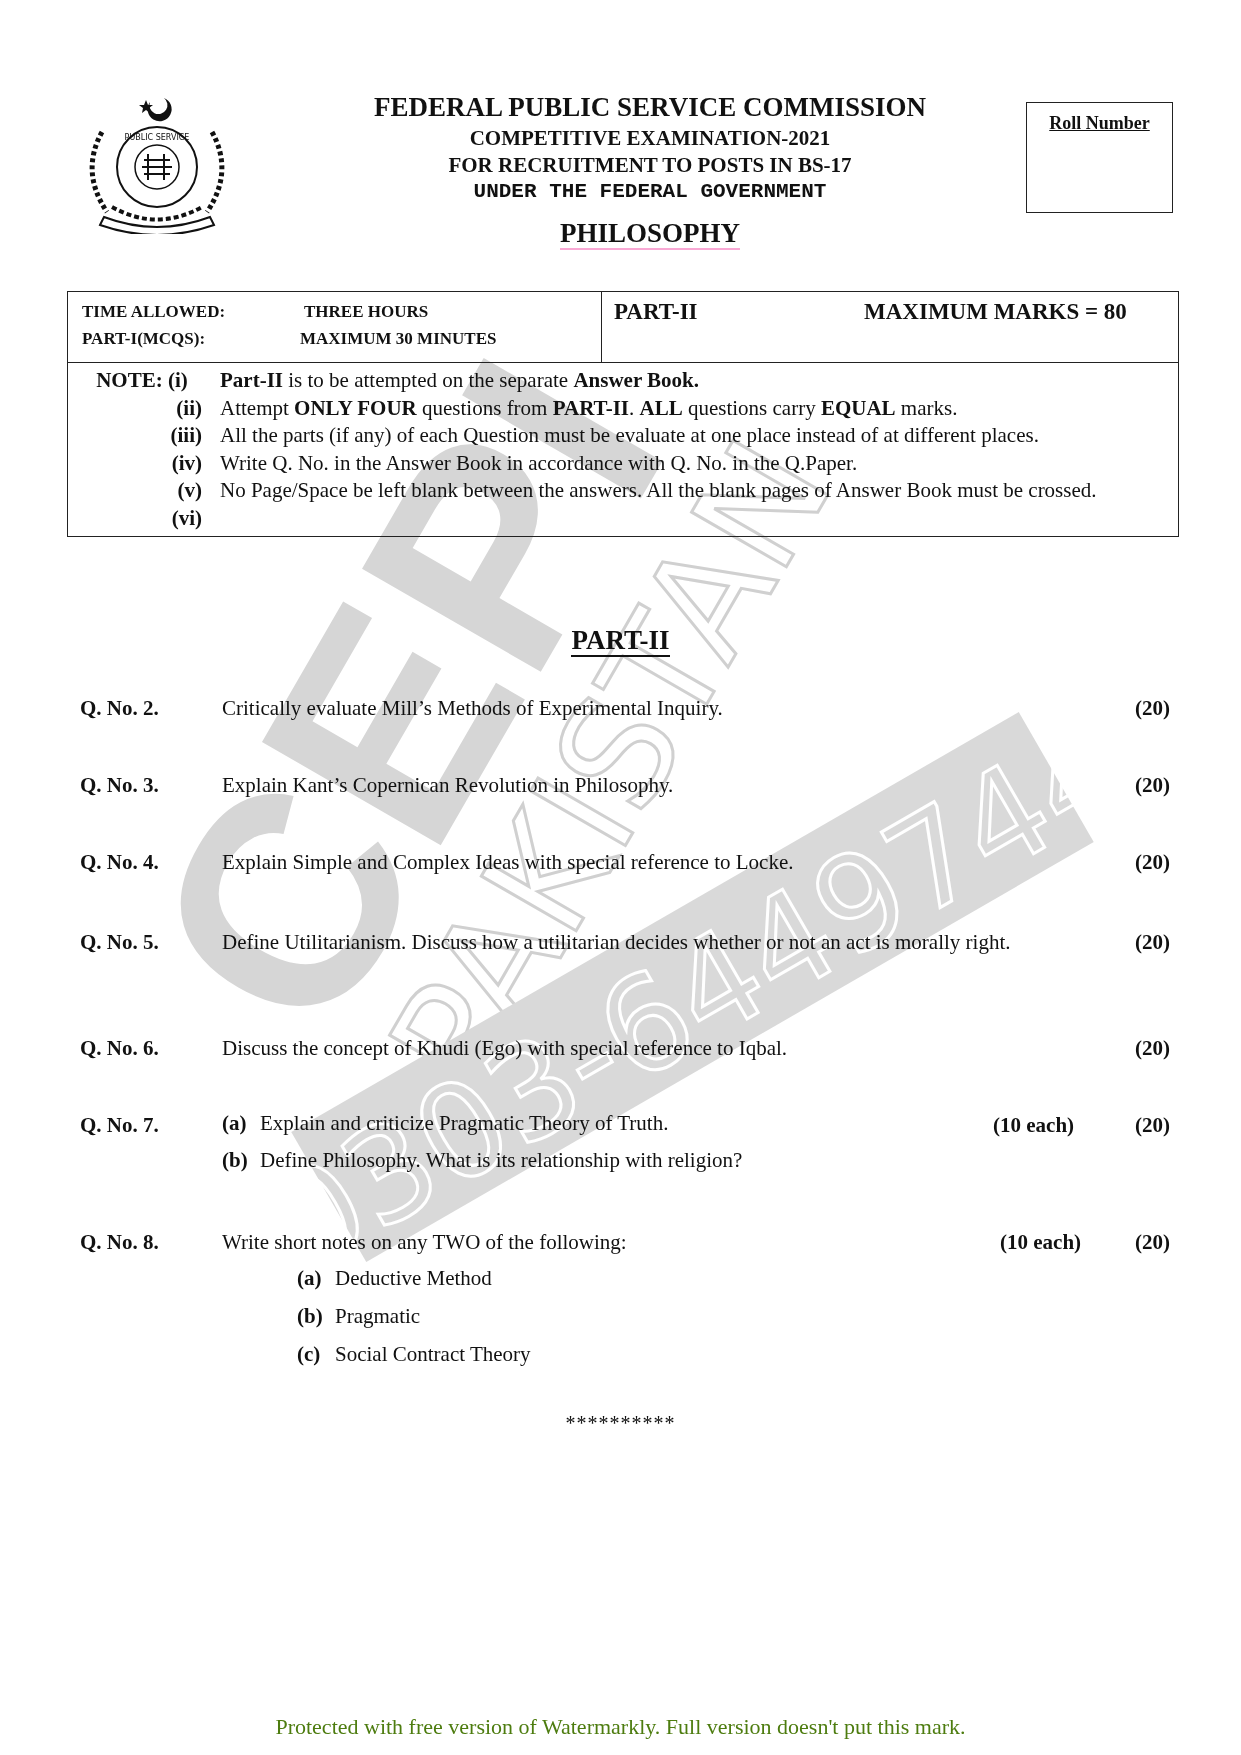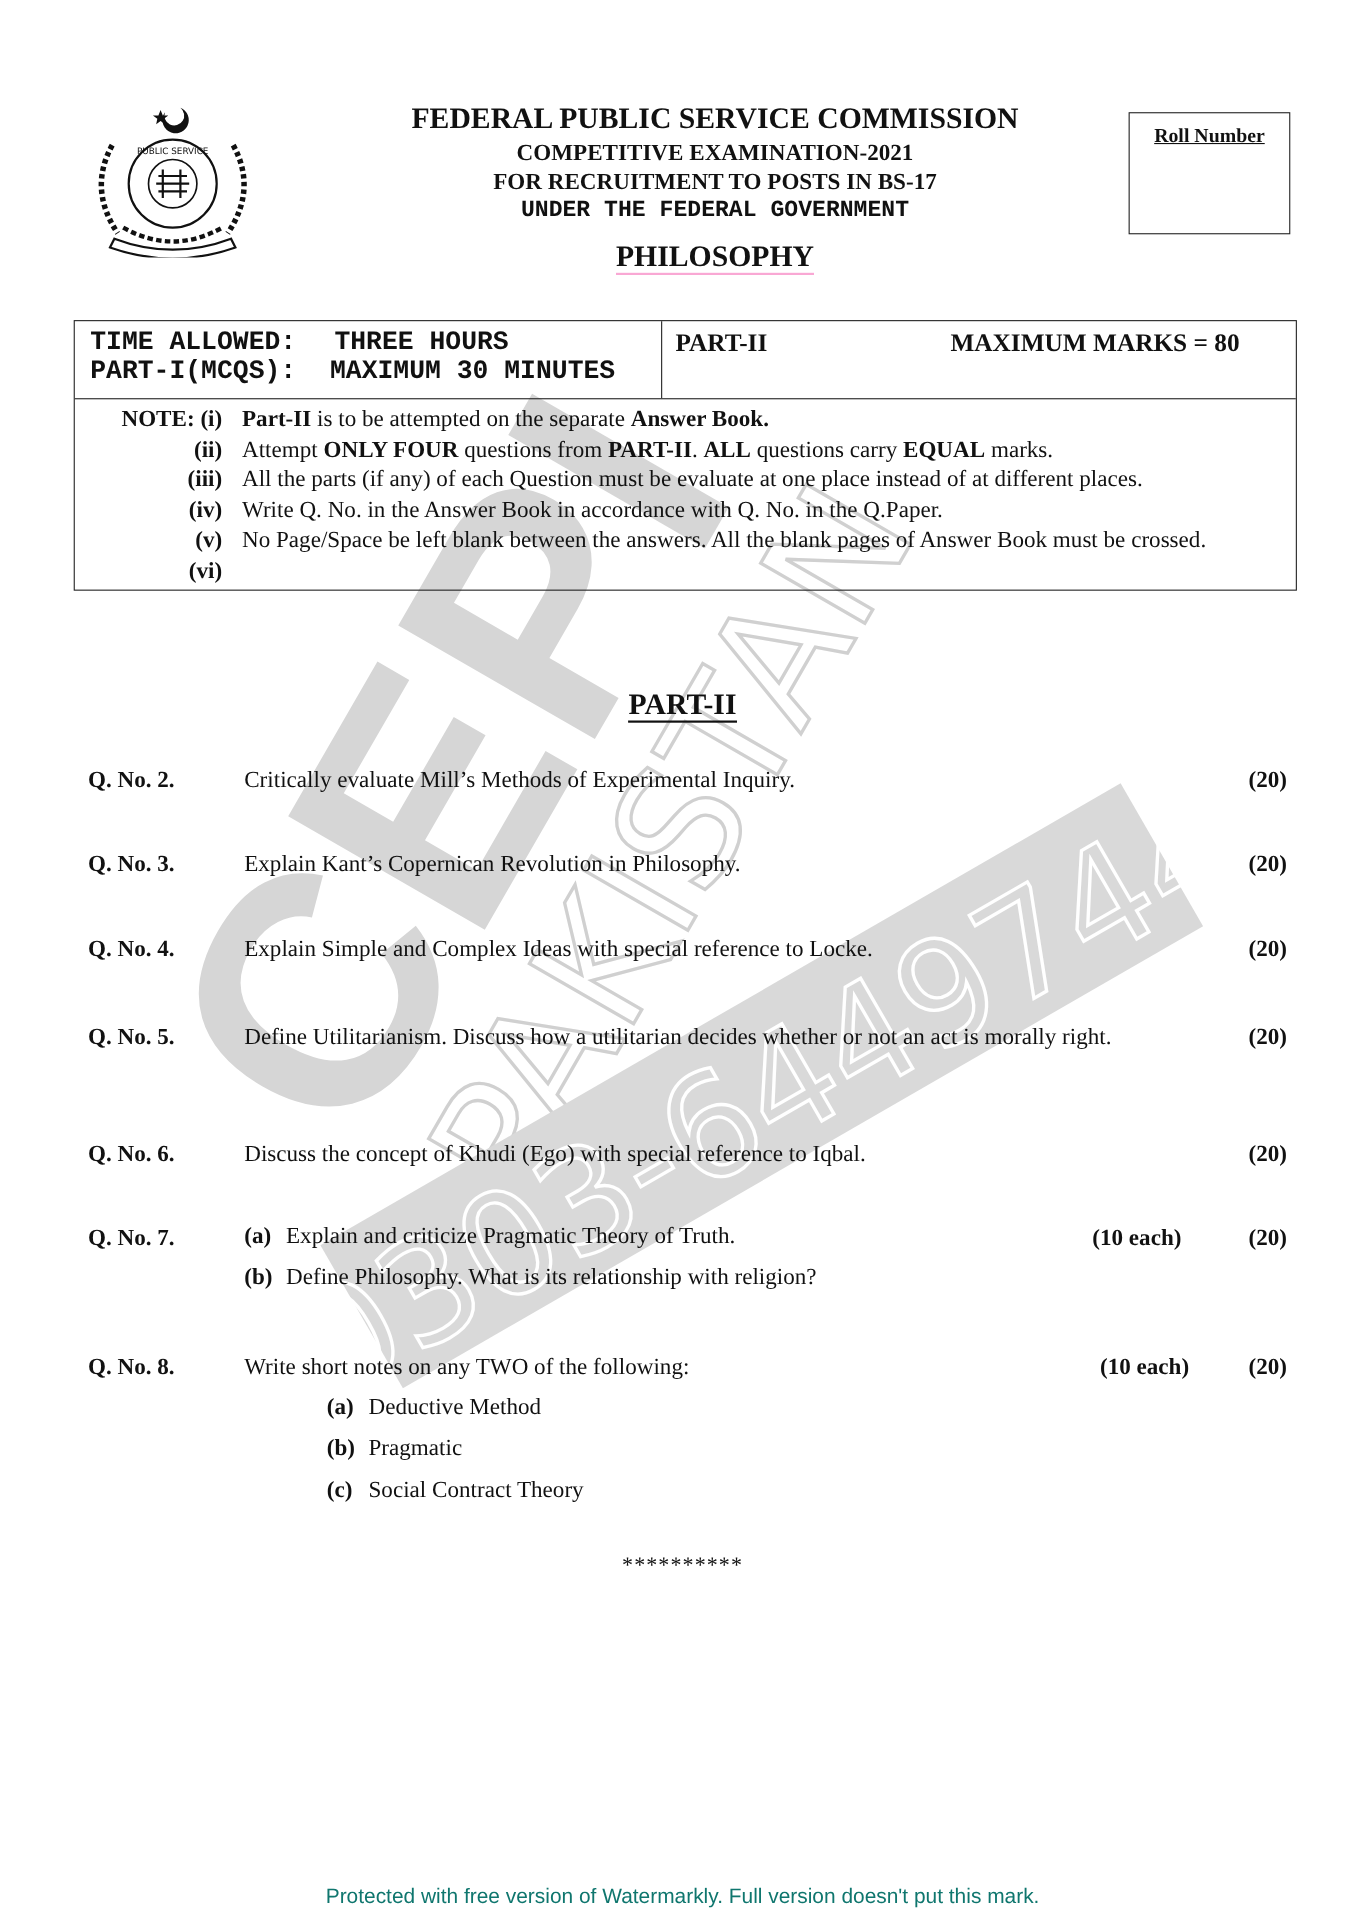--- a/index.html
+++ b/index.html
@@ -9,39 +9,39 @@
   .wm { position:absolute; pointer-events:none; z-index:0; }
   .content { position:relative; z-index:1; }
   .hdr-line { position:absolute; left:300px; width:700px; text-align:center; font-weight:bold; white-space:nowrap; }
   .emblem { position:absolute; left:72px; top:92px; width:170px; height:142px; }
   .rollbox { position:absolute; left:1026px; top:102px; width:147px; height:111px; border:1.5px solid #222; box-sizing:border-box; }
   .rollbox span { display:block; text-align:center; margin-top:10px; font-size:18px; font-weight:bold; text-decoration:underline;font-family:Liberation Serif, serif; }
   .subject { position:absolute; left:300px; width:700px; top:218px; text-align:center; font-weight:bold; font-size:27px; }
   .subject span { border-bottom:2px solid #f9a8d4; padding-bottom:0px; }
   .info-table { position:absolute; left:67px; top:291px; width:1112px; border:1.8px solid #222; box-sizing:border-box; }
   .info-row { display:flex; border-bottom:1.8px solid #222; height:70px; }
-  .info-left { width:534px; border-right:1.5px solid #222; box-sizing:border-box; padding:6px 0 0 14px; font-weight:bold; font-size:24px; line-height:27px;font-family:Liberation Mono, monospace; }
+  .info-left { width:534px; border-right:1.5px solid #222; box-sizing:border-box; padding:6px 0 0 14px; font-weight:bold; font-size:17px; line-height:27px; }
   .info-right { flex:1; padding:6px 0 0 12px; font-weight:bold; font-size:23px; line-height:27px; position:relative; }
   .kv { display:flex; }
   .kv .k { width:250px; }
   .notes { padding:4px 10px 4px 12px; font-size:21px; line-height:27.5px; }
   .note-row { display:flex; }
   .note-lab { width:140px; text-align:right; padding-right:18px; box-sizing:border-box; font-weight:bold; flex-shrink:0; }
   .note-txt { flex:1; text-align:justify; }
   .part2 { position:absolute; left:0; width:1241px; top:625px; text-align:center; font-weight:bold; font-size:27px; }
   .part2 span { border-bottom:2px solid #111; }
   .q { position:absolute; left:80px; width:1100px; font-size:21px; line-height:28px; }
   .q .qn { position:absolute; left:0; font-weight:bold; }
   .q .qt { position:absolute; left:142px; width:880px; }
   .q .qm { position:absolute; right:10px; font-weight:bold; }
   .q .qe { position:absolute; font-weight:bold; }
   .sub { position:absolute; font-size:21px; }
   .sub .l { font-weight:bold; display:inline-block; width:38px; }
   .stars { position:absolute; left:0; width:1241px; top:1412px; text-align:center; font-size:20px; letter-spacing:1px; }
-  .footer { position:absolute; left:0; width:1241px; top:1714px; text-align:center; font-family:Liberation Sans, sans-serif; font-size:19px; color:#0f766e; }
+  .footer { position:absolute; left:0; width:1241px; top:1714px; text-align:center; font-family:Liberation Serif, serif; font-size:22px; color:#4d7c0f; }
 </style>
 </head>
 <body>
 
 <svg class="wm" width="1241" height="1755" viewBox="0 0 1241 1755">
   <g transform="translate(640,760) rotate(-60)">
     <text x="-60" y="-130" text-anchor="middle" font-family="Liberation Sans, DejaVu Sans, sans-serif" font-weight="bold" font-size="300" fill="#d6d6d6">CEPI</text>
     <text x="-20" y="30" text-anchor="middle" font-family="DejaVu Sans, sans-serif" font-weight="normal" font-size="150" fill="none" stroke="#d0d0d0" stroke-width="3">PAKISTAN</text>
   </g>
   <g transform="translate(700,1000) rotate(-30)">
@@ -90,21 +90,21 @@
       </div>
       <div class="info-right">
         <div class="kv">
             <span class="k">PART-II</span>
             <span>MAXIMUM MARKS = 80</span>
           </div>
       </div>
     </div>
     <div class="notes">
       <div class="note-row">
-        <div class="note-lab" style="text-align:right;padding-left:2px;width:140px;"><span>NOTE:</span> <span>(i)</span></div>
+        <div class="note-lab" style="text-align:center;padding-left:2px;width:140px;"><span>NOTE:</span> <span>(i)</span></div>
         <div class="note-txt"><b>Part-II</b><span> is to be attempted on the separate </span><b>Answer Book.</b></div>
       </div>
       <div class="note-row">
         <div class="note-lab">(ii)</div>
         <div class="note-txt"><span>Attempt </span><b>ONLY FOUR</b><span> questions  from </span><b>PART-II</b><span>. </span><b>ALL</b><span> questions  carry </span><b>EQUAL</b><span> marks.</span></div>
       </div>
       <div class="note-row">
         <div class="note-lab">(iii)</div>
         <div class="note-txt">All the parts (if any) of each Question must be evaluate at one place instead of at different places.</div>
       </div>

